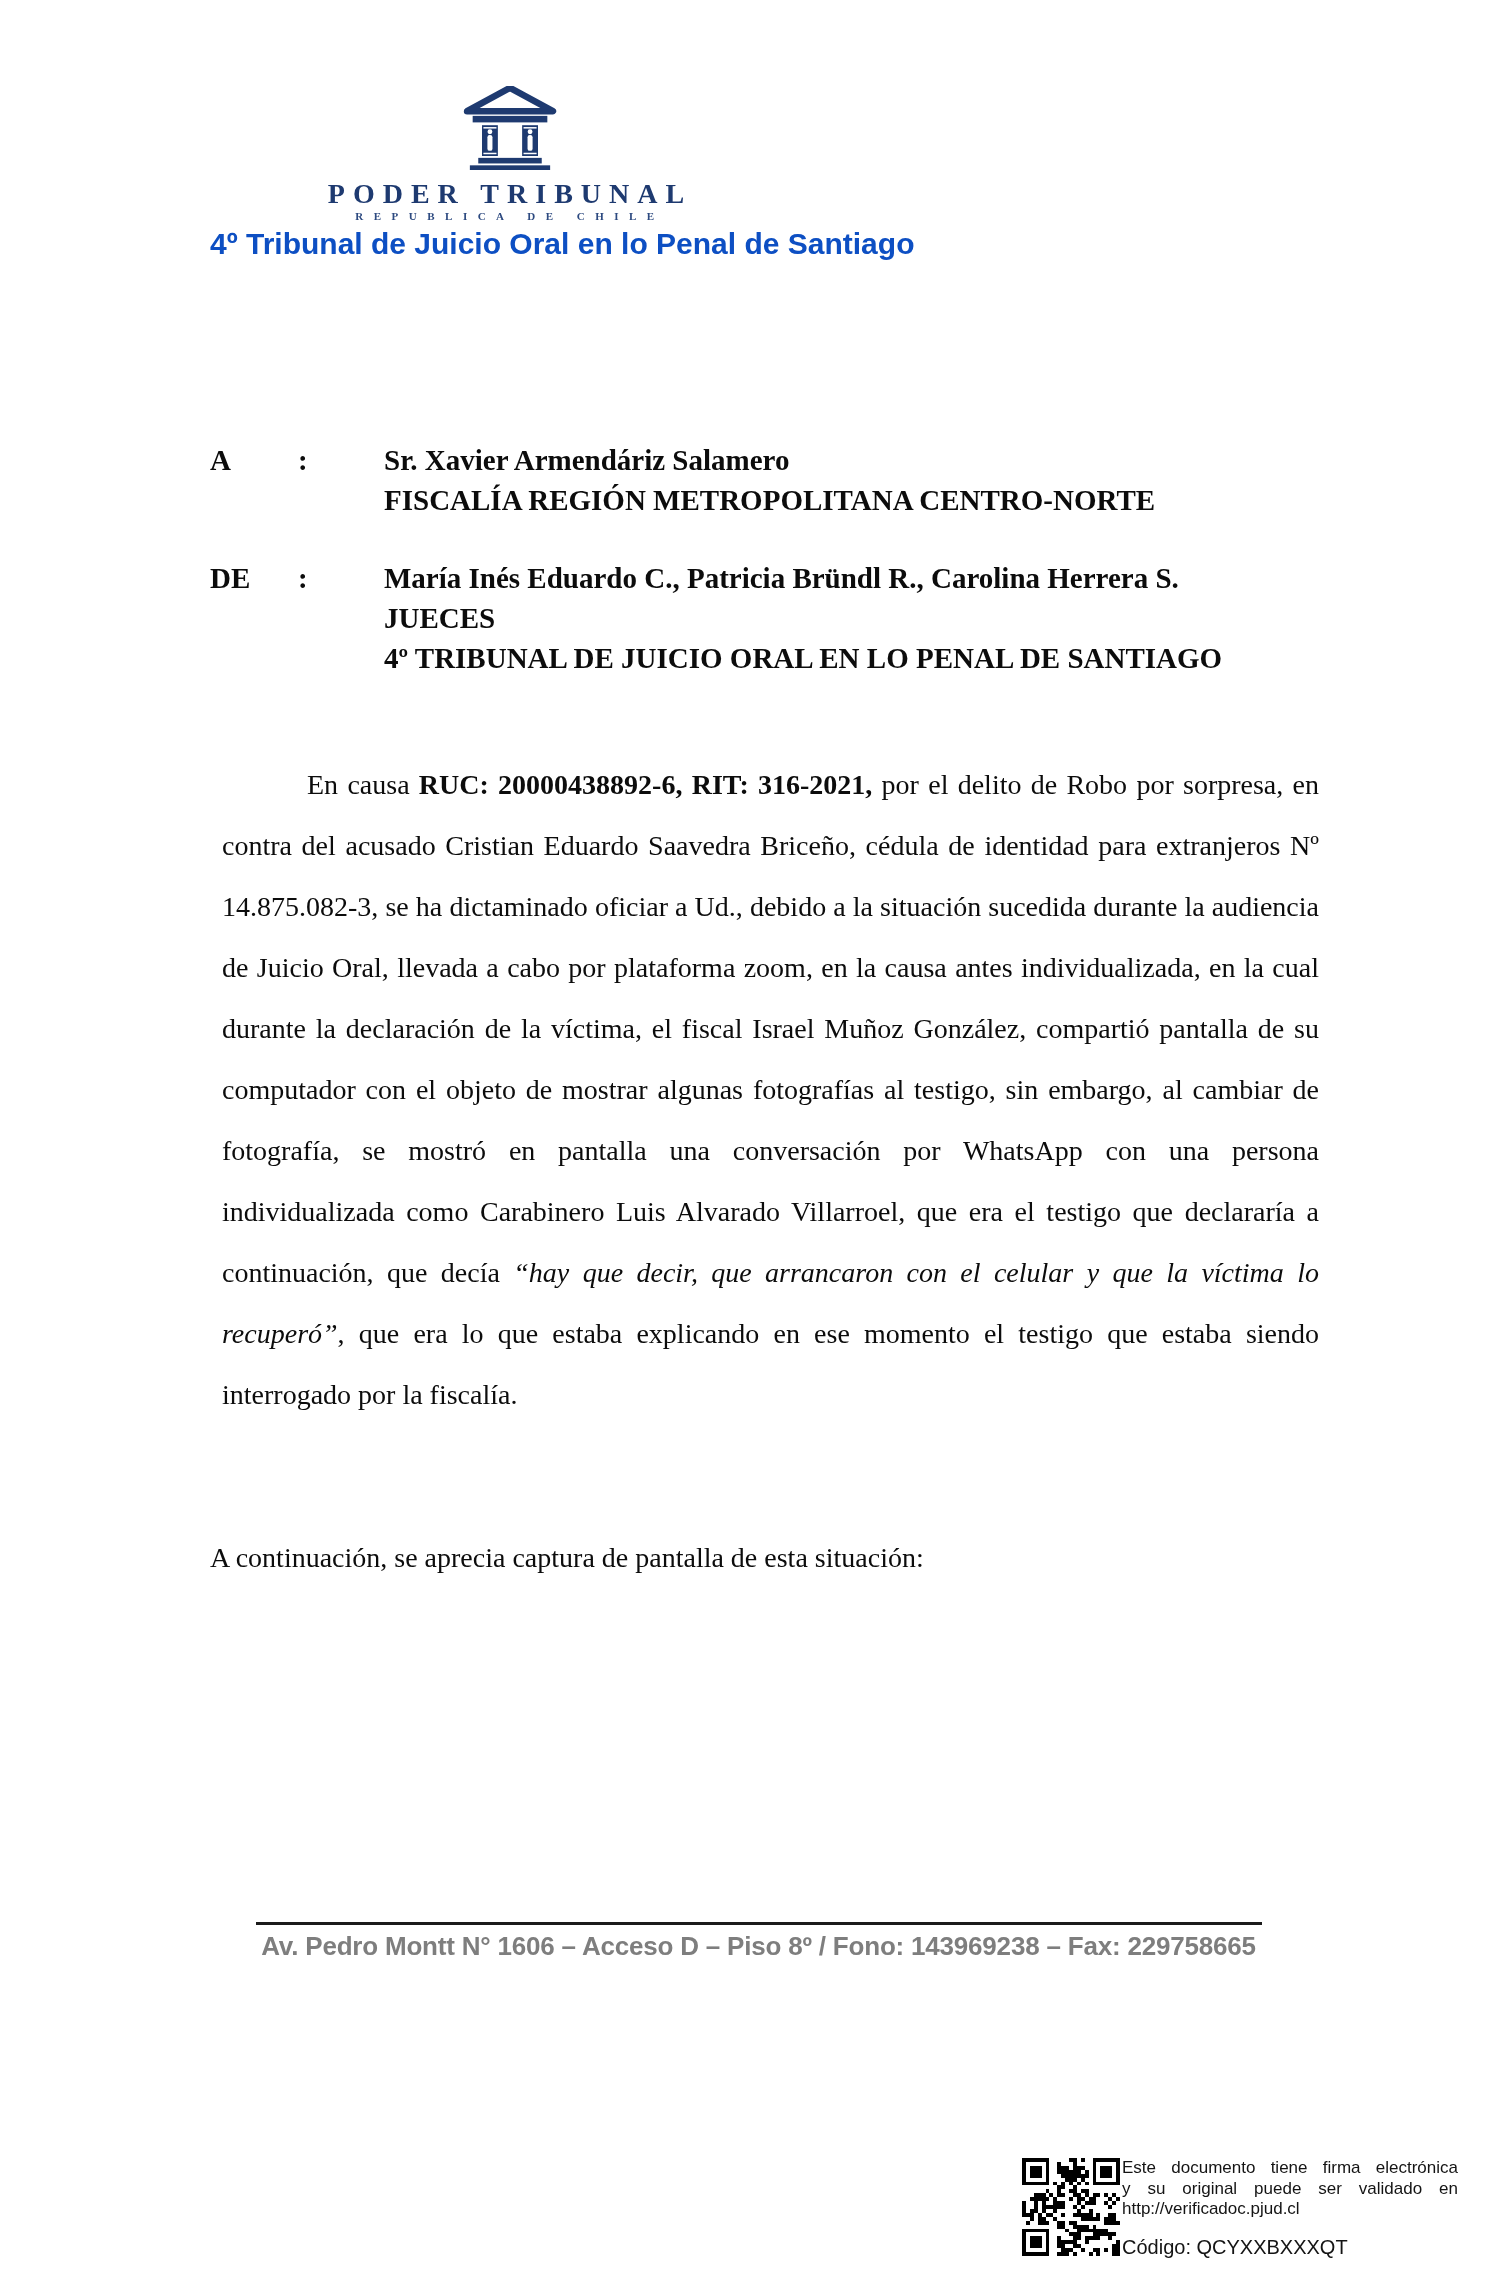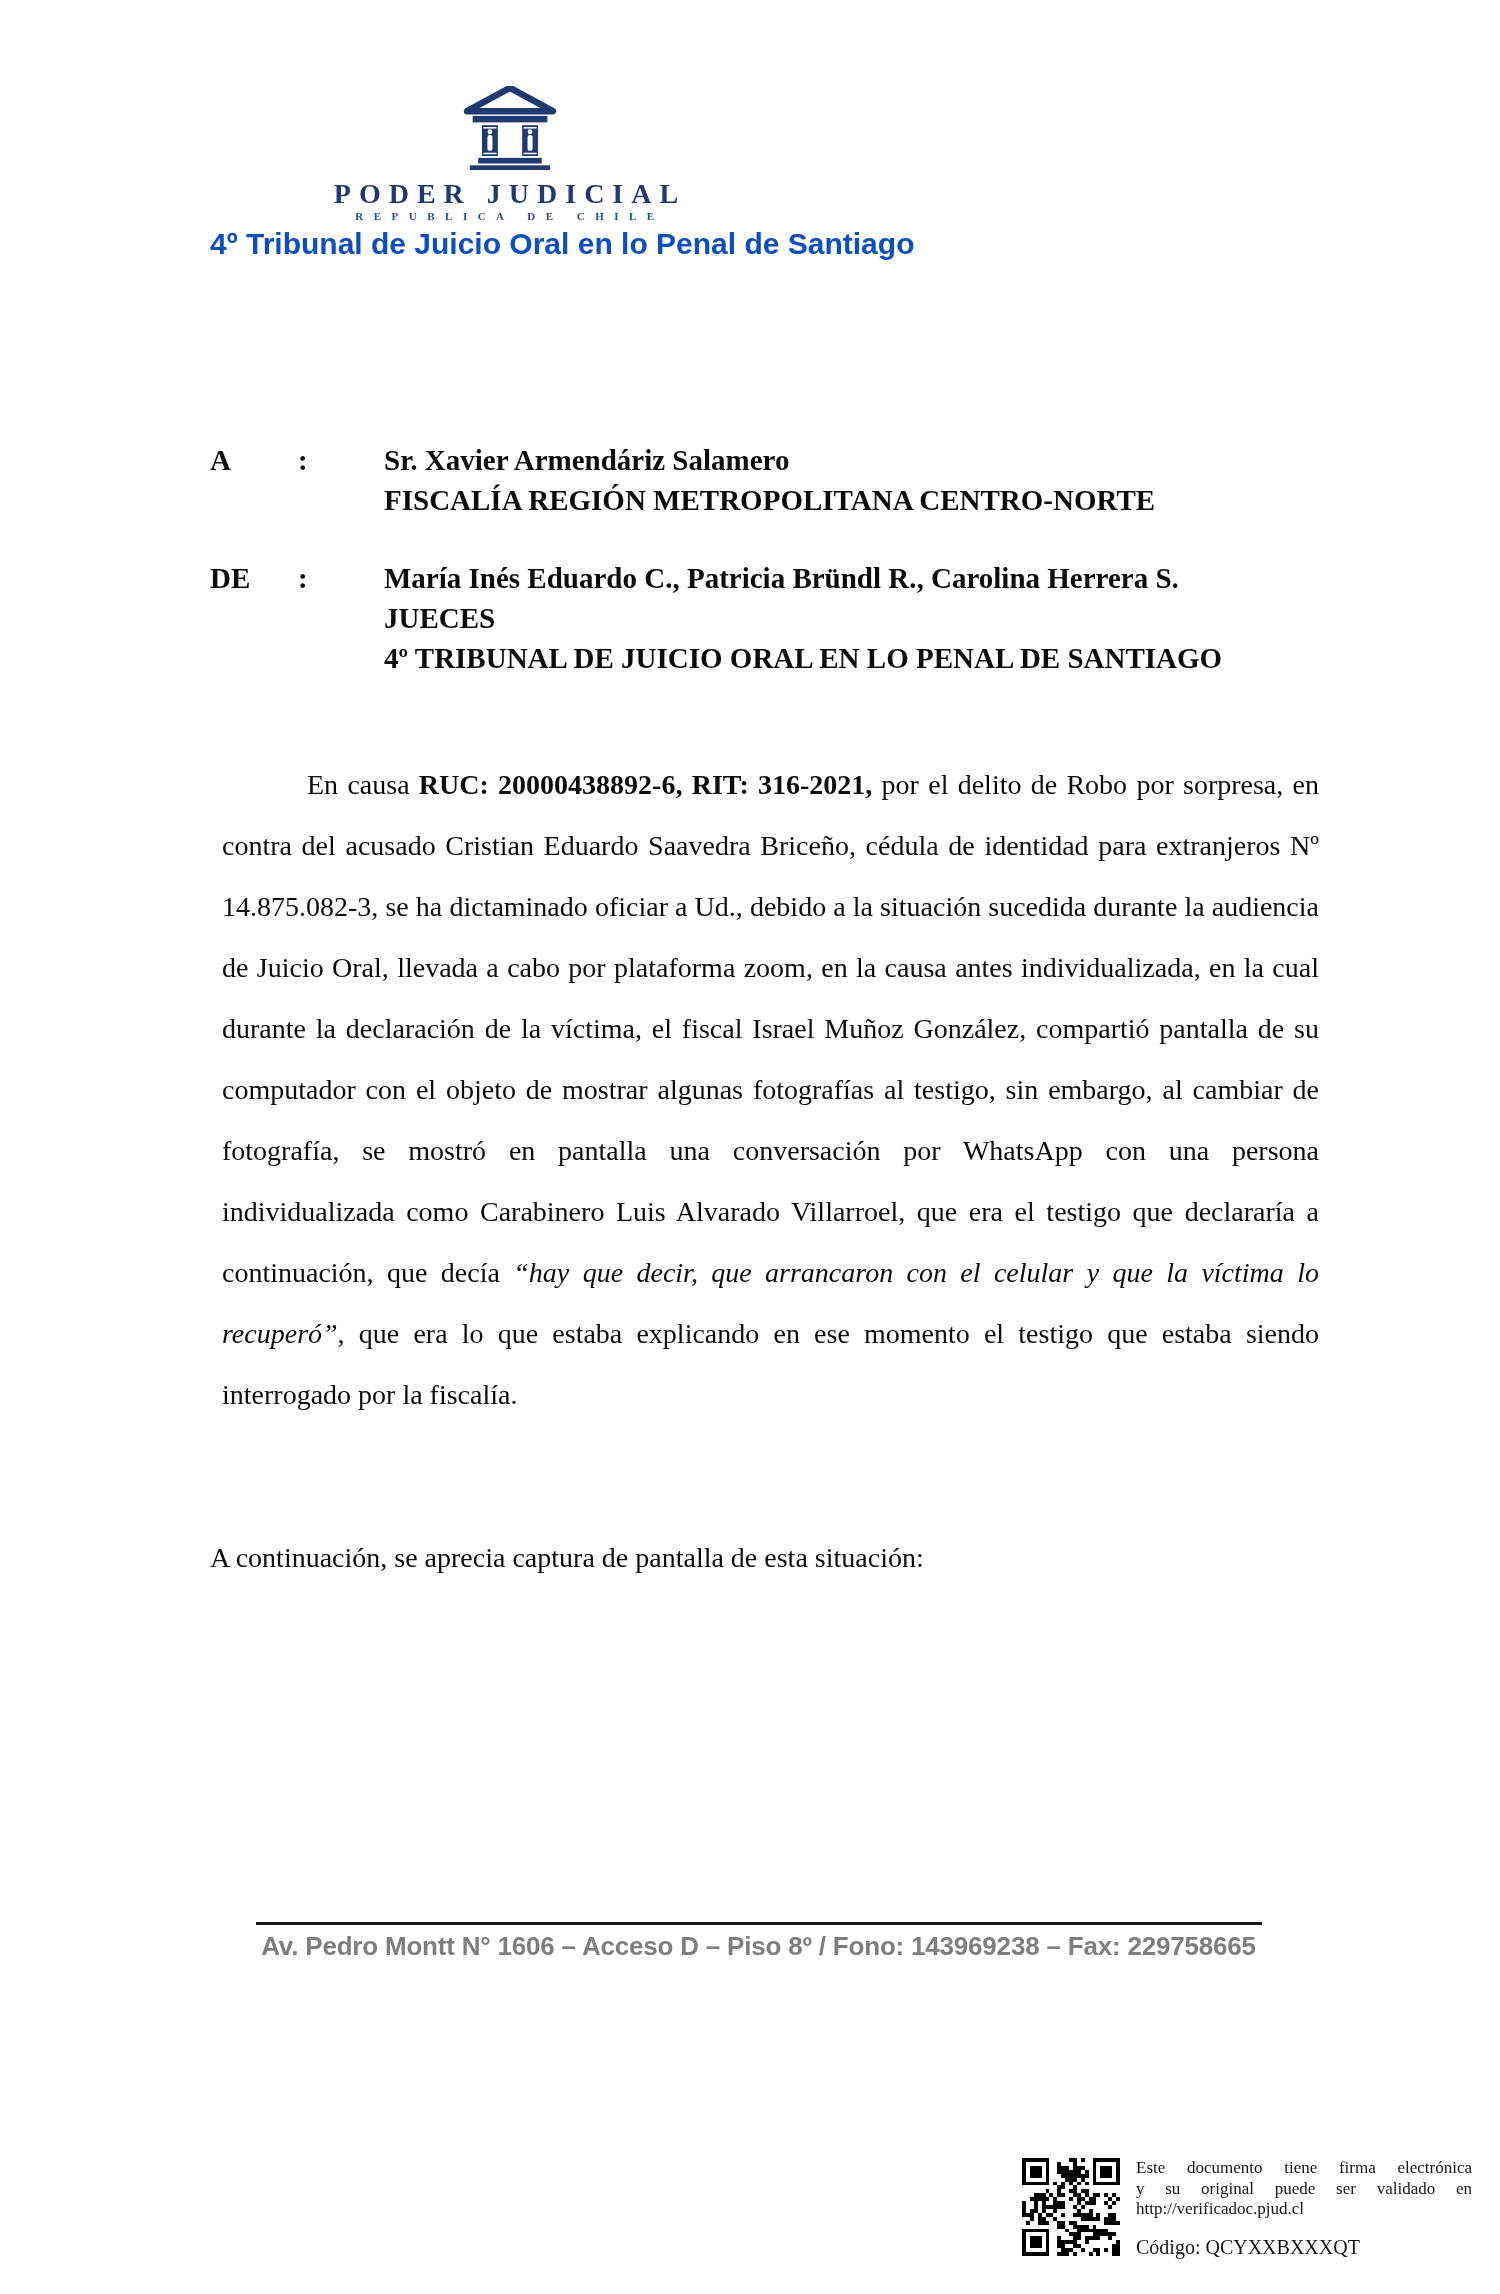--- a/index.html
+++ b/index.html
@@ -88,22 +88,22 @@
   .footer-divider{
     width:1006px;height:0;
     margin:0 auto 5px auto;
     border-top:3px solid #1b1b1b;
   }
   .footer-address{letter-spacing:-0.2px;white-space:nowrap;}
 
   
   .sig-block{
     position:absolute;top:2158px;left:1022px;width:470px;
-    display:flex;gap:16px;align-items:flex-start;
-    font-family:Liberation Serif, serif;
+    display:flex;gap:2px;align-items:flex-start;
+    font-family:Liberation Sans, sans-serif;
     font-size:17px;line-height:20.5px;color:#141414;
   }
   .qr{flex:0 0 auto;}
   .sig-text{width:336px;}
   .sig-just{text-align:justify;text-align-last:justify;}
   .sig-code{margin-top:17px;font-size:20px;}
 </style>
 </head>
 <body>
 
@@ -124,21 +124,21 @@
         <rect x="63" y="42" width="17" height="33"></rect>
         <rect x="64.5" y="44" width="14" height="1.6" fill="#ffffff"></rect>
         <circle cx="71.5" cy="49" r="2.6" fill="#ffffff"></circle>
         <rect x="68.8" y="52.5" width="5.4" height="17" rx="2.4" fill="#ffffff"></rect>
         <rect x="64.5" y="71.5" width="14" height="1.6" fill="#ffffff"></rect>
 
         <rect x="16" y="77" width="68" height="6"></rect>
         <rect x="7" y="85" width="86" height="5"></rect>
       </g>
     </svg>
-    <div class="logo-title">PODER JUDICIAL</div>
+    <div class="logo-title">PODER TRIBUNAL</div>
     <div class="logo-sub">REPUBLICA DE CHILE</div>
     <div class="tribunal-line">4º Tribunal de Juicio Oral en lo Penal de Santiago</div>
   </div>
 
 
   <div class="addr-block" id="to-block">
     <div class="addr-row">
       <div class="cell">A</div>
       <div class="cell">:</div>
       <div class="cell">Sr. Xavier Armendáriz Salamero</div>

